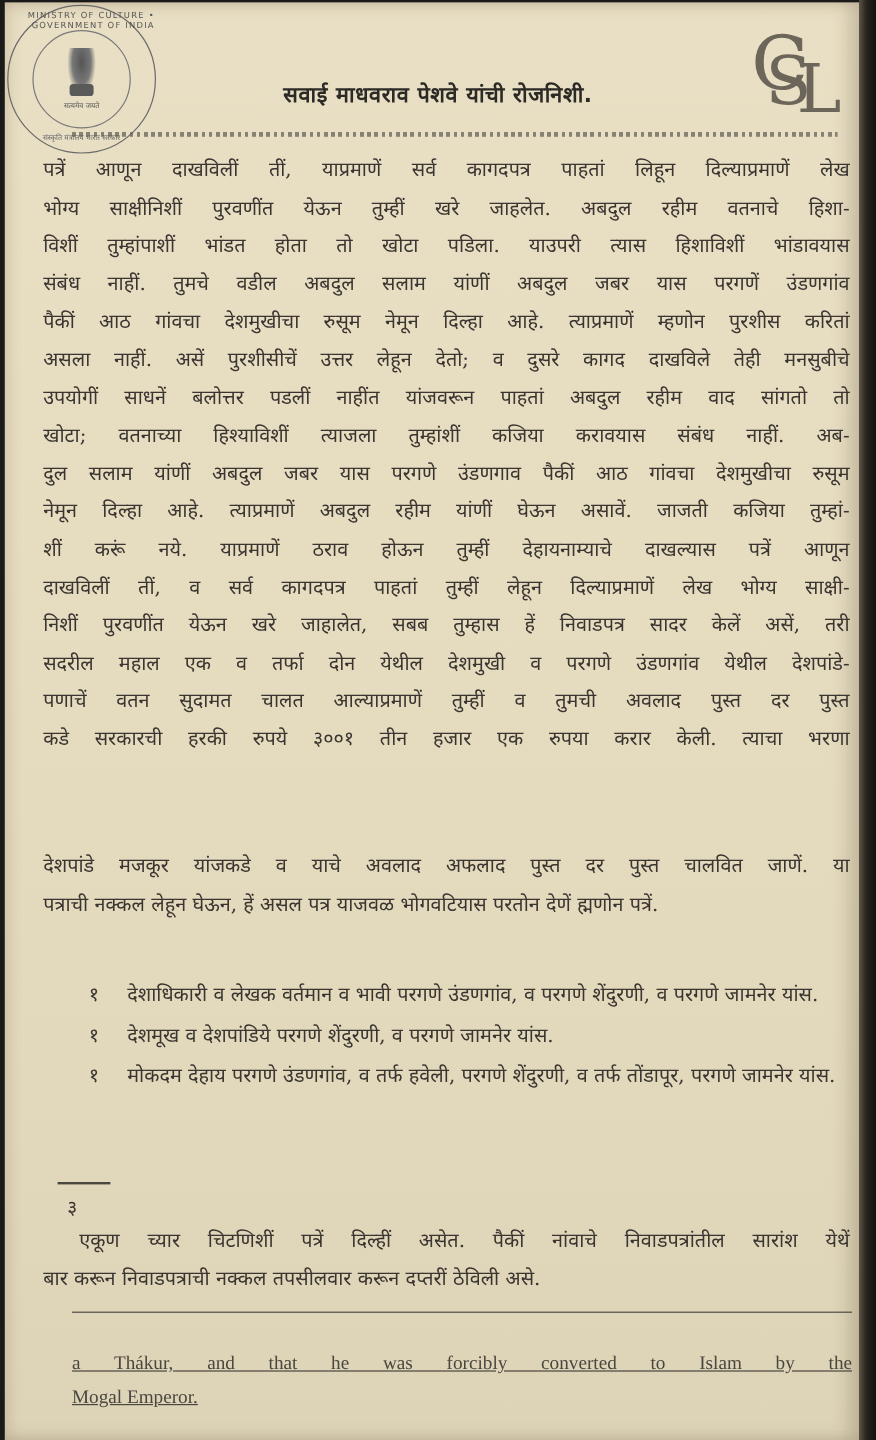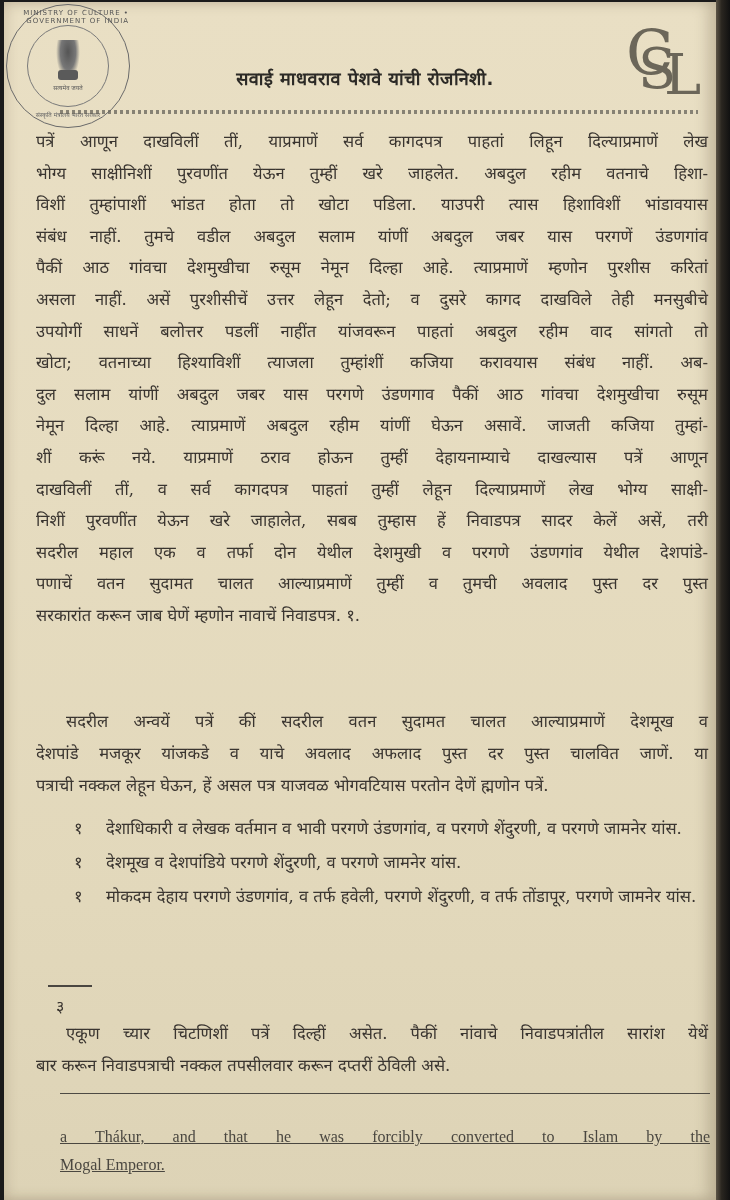--- a/index.html
+++ b/index.html
@@ -117,25 +117,24 @@
   <span class="line">असला नाहीं. असें पुरशीसीचें उत्तर लेहून देतो; व दुसरे कागद दाखविले तेही मनसुबीचे</span>
   <span class="line">उपयोगीं साधनें बलोत्तर पडलीं नाहींत यांजवरून पाहतां अबदुल रहीम वाद सांगतो तो</span>
   <span class="line">खोटा; वतनाच्या हिश्याविशीं त्याजला तुम्हांशीं कजिया करावयास संबंध नाहीं. अब-</span>
   <span class="line">दुल सलाम यांणीं अबदुल जबर यास परगणे उंडणगाव पैकीं आठ गांवचा देशमुखीचा रुसूम</span>
   <span class="line">नेमून दिल्हा आहे. त्याप्रमाणें अबदुल रहीम यांणीं घेऊन असावें. जाजती कजिया तुम्हां-</span>
   <span class="line">शीं करूं नये. याप्रमाणें ठराव होऊन तुम्हीं देहायनाम्याचे दाखल्यास पत्रें आणून</span>
   <span class="line">दाखविलीं तीं, व सर्व कागदपत्र पाहतां तुम्हीं लेहून दिल्याप्रमाणें लेख भोग्य साक्षी-</span>
   <span class="line">निशीं पुरवणींत येऊन खरे जाहालेत, सबब तुम्हास हें निवाडपत्र सादर केलें असें, तरी</span>
   <span class="line">सदरील महाल एक व तर्फा दोन येथील देशमुखी व परगणे उंडणगांव येथील देशपांडे-</span>
   <span class="line">पणाचें वतन सुदामत चालत आल्याप्रमाणें तुम्हीं व तुमची अवलाद पुस्त दर पुस्त</span>
-  <span class="line last">सरकारांत करून जाब घेणें म्हणोन नावाचें निवाडपत्र. १.</span>
+  <span class="line">कडे सरकारची हरकी रुपये ३००१ तीन हजार एक रुपया करार केली. त्याचा भरणा</span>
 </div>
 
 <div class="para2">
-  <span class="line indent">सदरील अन्वयें पत्रें कीं सदरील वतन सुदामत चालत आल्याप्रमाणें देशमूख व</span>
   <span class="line">देशपांडे मजकूर यांजकडे व याचे अवलाद अफलाद पुस्त दर पुस्त चालवित जाणें. या</span>
   <span class="line last">पत्राची नक्कल लेहून घेऊन, हें असल पत्र याजवळ भोगवटियास परतोन देणें ह्मणोन पत्रें.</span>
 </div>
 
 <div class="list">
   <div class="list-item">
     <span class="list-num">१</span>
     <span>देशाधिकारी व लेखक वर्तमान व भावी परगणे उंडणगांव, व परगणे शेंदुरणी, व परगणे जामनेर यांस.</span>
   </div>
   <div class="list-item">

